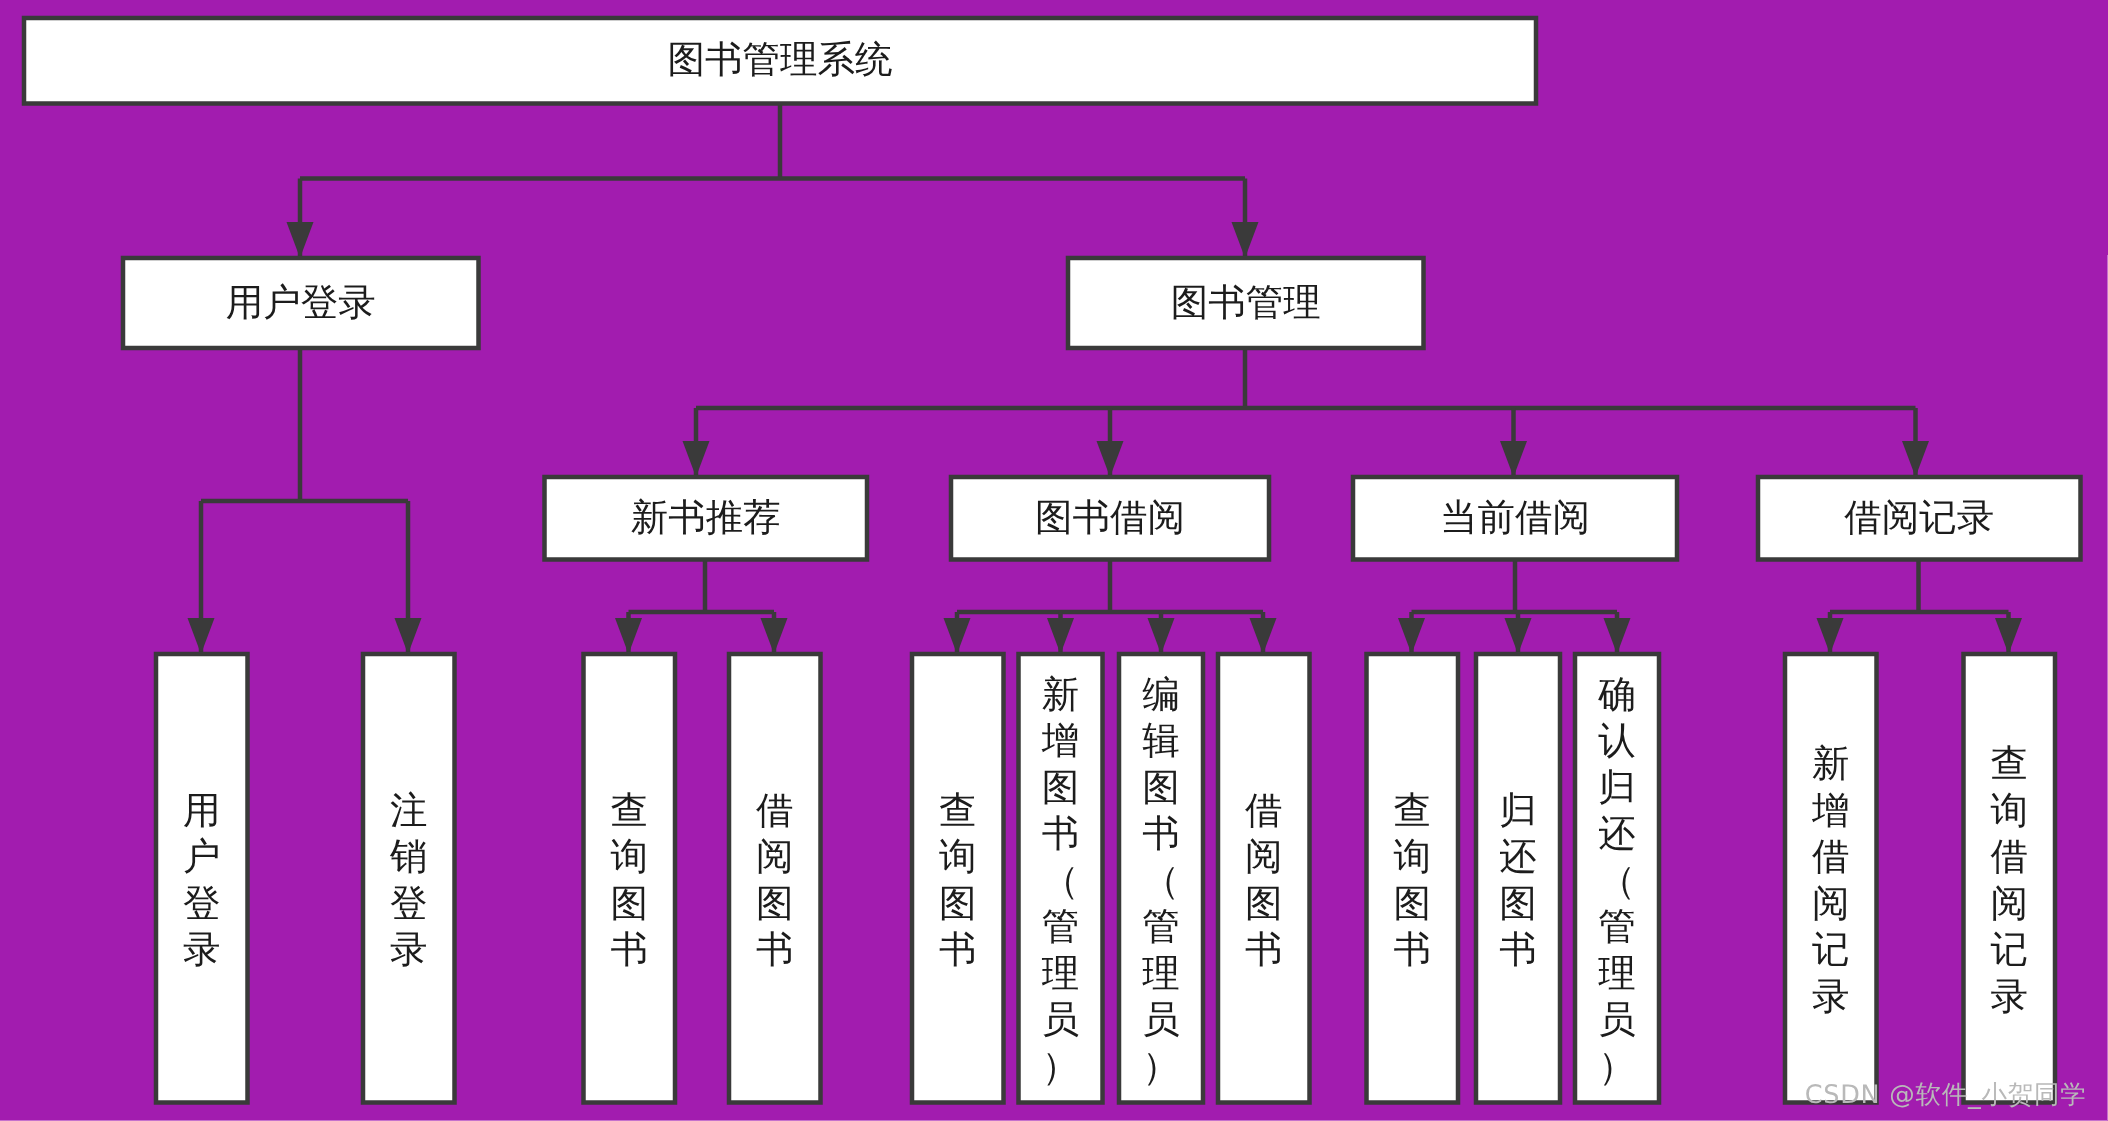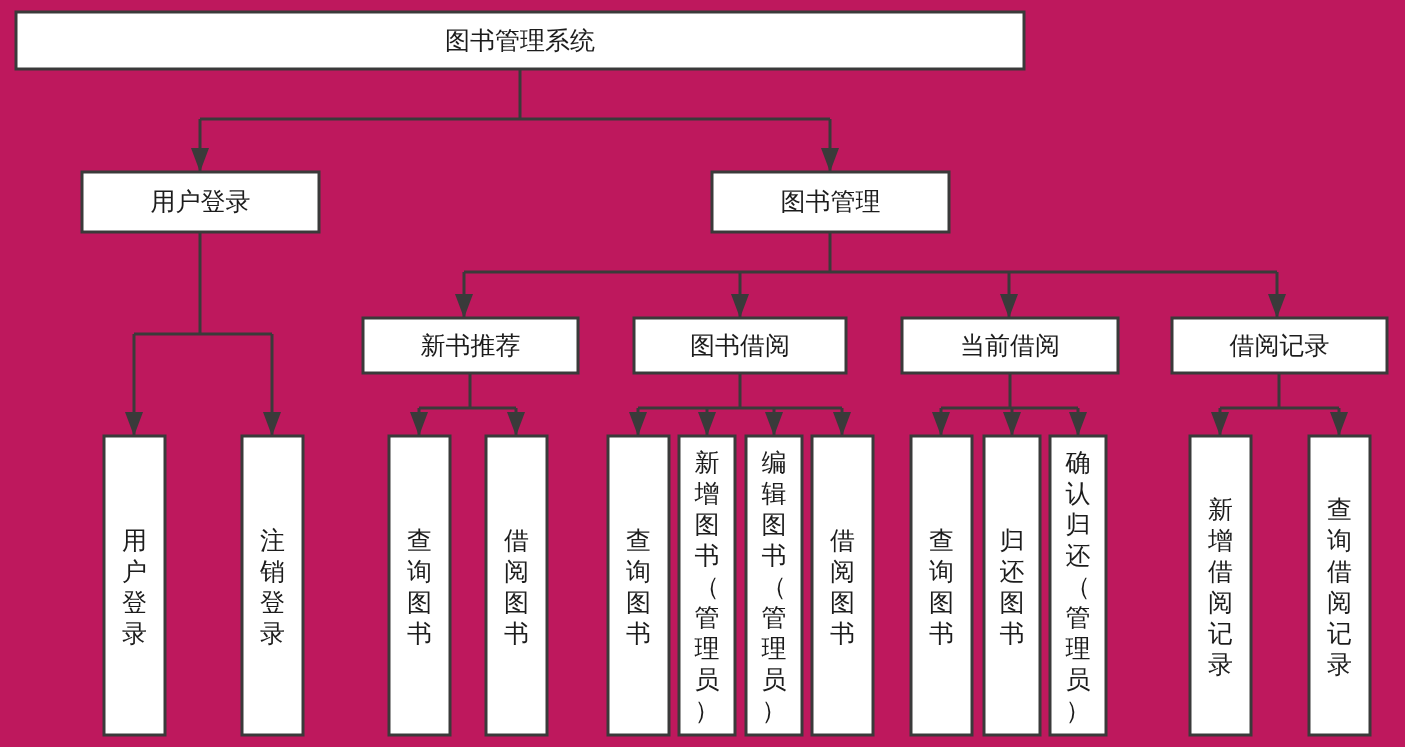--- a/index.html
+++ b/index.html
@@ -11,21 +11,21 @@
   body {
     width: 1405px;
     height: 747px;
     overflow: hidden;
     font-family: "DejaVu Sans", "Liberation Sans", sans-serif;
   }
   #diagram-root {
     position: relative;
     width: 1405px;
     height: 747px;
-    background: #be185d;
+    background: #a21caf;
   }
   svg.diagram-canvas {
     display: block;
     width: 1405px;
     height: 747px;
   }
   .node-box {
     fill: #ffffff;
     stroke: #3a3a3a;
     stroke-width: 3;
@@ -199,13 +199,14 @@
         <g>
           <rect x="1190" y="436" width="61" height="299" class="node-box"></rect>
           <text x="1220.5" y="517.5" class="node-label-v"><tspan x="1220.5" dy="0">新</tspan><tspan x="1220.5" dy="31">增</tspan><tspan x="1220.5" dy="31">借</tspan><tspan x="1220.5" dy="31">阅</tspan><tspan x="1220.5" dy="31">记</tspan><tspan x="1220.5" dy="31">录</tspan></text>
         </g>
         <g>
           <rect x="1309" y="436" width="61" height="299" class="node-box"></rect>
           <text x="1339.5" y="517.5" class="node-label-v"><tspan x="1339.5" dy="0">查</tspan><tspan x="1339.5" dy="31">询</tspan><tspan x="1339.5" dy="31">借</tspan><tspan x="1339.5" dy="31">阅</tspan><tspan x="1339.5" dy="31">记</tspan><tspan x="1339.5" dy="31">录</tspan></text>
         </g>
       </g>
   </svg>
+  <div class="watermark-text">CSDN @软件_小贺同学</div>
 </div>
 
 </body></html>

